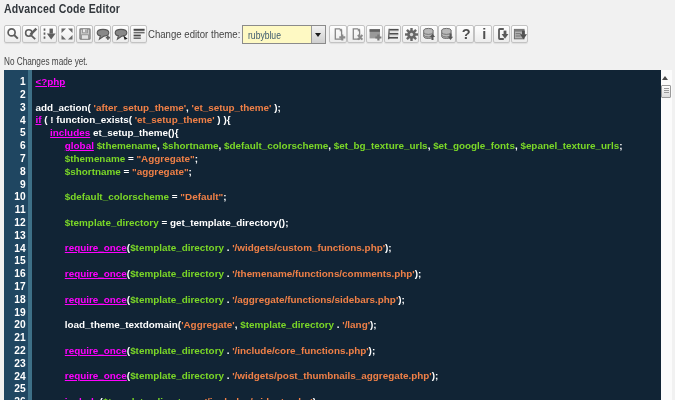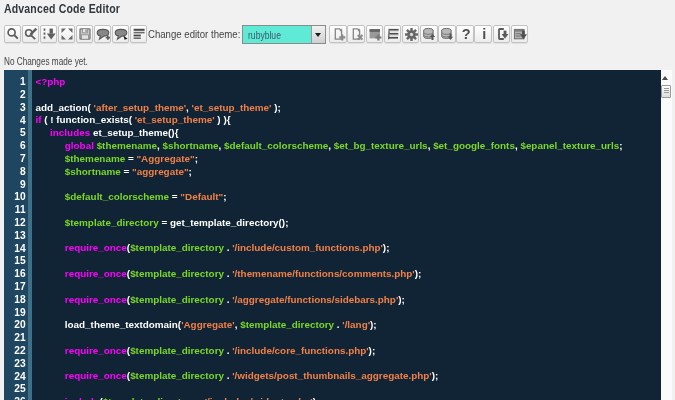--- a/index.html
+++ b/index.html
@@ -1,30 +1,30 @@
 <!DOCTYPE html>
 <html><head><meta charset="utf-8"><style>
 html,body{margin:0;padding:0;}
 body{width:675px;height:400px;background:#f1f1f1;font-family:"Liberation Sans",sans-serif;overflow:hidden;position:relative;}
 .title{position:absolute;left:3.5px;top:0.5px;font-size:13.5px;font-weight:bold;color:#32373c;transform:scaleX(0.78);transform-origin:0 0;white-space:nowrap;letter-spacing:0.2px;}
 .btn{position:absolute;top:25px;width:15.7px;height:15.6px;border:1px solid #c3c3c3;border-radius:2px;background:linear-gradient(#fefefe,#ececec);box-shadow:0 1px 1px rgba(0,0,0,0.08);}
 .btn svg{position:absolute;left:0.4px;top:0.4px;}
 .tlabel{position:absolute;left:147.8px;top:28.6px;font-size:10px;color:#444;transform:scaleX(0.96);transform-origin:0 0;white-space:nowrap;}
-.sel{position:absolute;left:242.4px;top:25.2px;width:81.2px;height:16.6px;border:1px solid #8b8b8b;background:#5eead4;}
+.sel{position:absolute;left:242.4px;top:25.2px;width:81.2px;height:16.6px;border:1px solid #8b8b8b;background:#fef9c3;}
 .sel .txt{position:absolute;left:5px;top:2.6px;font-size:11px;color:#3d5a6e;transform:scaleX(0.78);transform-origin:0 0;}
 .sel .arr{position:absolute;right:0;top:0;width:12.6px;height:100%;background:linear-gradient(#f2f2f2,#cfcfcf);border-left:1px solid #9a9a9a;}
 .sel .arr:after{content:"";position:absolute;left:2.8px;top:6.4px;border-left:3.5px solid transparent;border-right:3.5px solid transparent;border-top:4px solid #1a1a1a;}
 .notice{position:absolute;left:3.7px;top:55.5px;font-size:10px;color:#444;transform:scaleX(0.82);transform-origin:0 0;white-space:nowrap;}
 .editor{position:absolute;left:4px;top:70.4px;width:668px;height:329.6px;background:#fbfbfb;}
 .dark{position:absolute;left:0;top:0;width:656.6px;height:100%;background:#112435;}
 .gutter{position:absolute;left:0;top:0;width:24.3px;height:100%;background:#1F4661;border-right:4px solid #3E7087;}
 .lnums{position:absolute;left:0;top:5.9px;width:21.6px;text-align:right;font-family:"Liberation Sans",sans-serif;font-size:10.2px;font-weight:bold;line-height:12.8px;color:#fff;}
 .code{position:absolute;left:31.4px;top:5.7px;}
 .code pre{margin:0;font-family:"Liberation Sans",sans-serif;font-size:9.9px;font-weight:bold;line-height:12.8px;color:#fff;tab-size:14.7px;}
-.k{color:#F0F;}.s{color:#F08047;}.v{color:#7BD827;}
+.k{color:#F0F;text-decoration:underline;}.s{color:#F08047;}.v{color:#7BD827;}
 .sb-up{position:absolute;left:658.4px;top:5.5px;width:0;height:0;border-left:3.5px solid transparent;border-right:3.5px solid transparent;border-bottom:4px solid #4a4a4a;}
 .sb-th{position:absolute;left:657.4px;top:14.3px;width:8px;height:11.2px;border:1px solid #9a9a9a;border-radius:1px;background:linear-gradient(#fdfdfd,#dcdcdc);}
 .sb-th i{position:absolute;left:1.5px;width:5px;height:1px;background:#9a9a9a;}
 </style></head>
 <body>
 <div class="title">Advanced Code Editor</div>
 
 <div class="btn" style="left:3.6px">
     <svg width="16" height="16" viewBox="0 0 16 16">
       <circle cx="6.6" cy="6.4" r="3.5" fill="none" stroke="#5e5e5e" stroke-width="1.7"></circle>
@@ -186,21 +186,21 @@
 <span class="k">if</span> ( ! function_exists( <span class="s">'et_setup_theme'</span> ) ){
 	<span class="k">includes</span> et_setup_theme(){
 		<span class="k">global</span> <span class="v">$themename</span>, <span class="v">$shortname</span>, <span class="v">$default_colorscheme</span>, <span class="v">$et_bg_texture_urls</span>, <span class="v">$et_google_fonts</span>, <span class="v">$epanel_texture_urls</span>;
 		<span class="v">$themename</span> = <span class="s">"Aggregate"</span>;
 		<span class="v">$shortname</span> = <span class="s">"aggregate"</span>;
 
 		<span class="v">$default_colorscheme</span> = <span class="s">"Default"</span>;
 
 		<span class="v">$template_directory</span> = get_template_directory();
 
-		<span class="k">require_once</span>(<span class="v">$template_directory</span> . <span class="s">'/include/custom_functions.php'</span>);
+		<span class="k">require_once</span>(<span class="v">$template_directory</span> . <span class="s">'/widgets/custom_functions.php'</span>);
 
 		<span class="k">require_once</span>(<span class="v">$template_directory</span> . <span class="s">'/themename/functions/comments.php'</span>);
 
 		<span class="k">require_once</span>(<span class="v">$template_directory</span> . <span class="s">'/aggregate/functions/sidebars.php'</span>);
 
 		load_theme_textdomain(<span class="s">'Aggregate'</span>, <span class="v">$template_directory</span> . <span class="s">'/lang'</span>);
 
 		<span class="k">require_once</span>(<span class="v">$template_directory</span> . <span class="s">'/include/core_functions.php'</span>);
 
 		<span class="k">require_once</span>(<span class="v">$template_directory</span> . <span class="s">'/widgets/post_thumbnails_aggregate.php'</span>);

